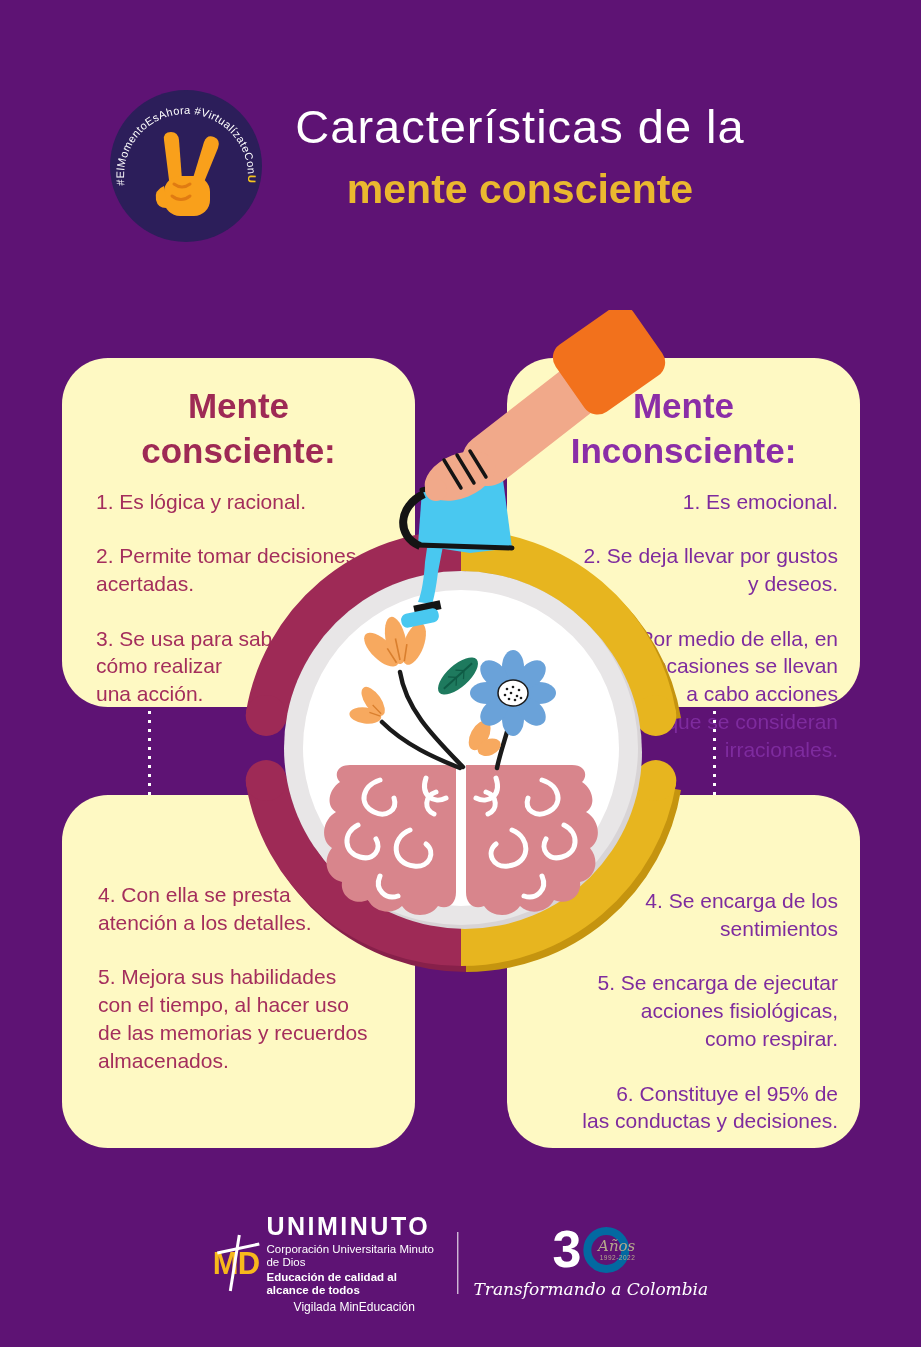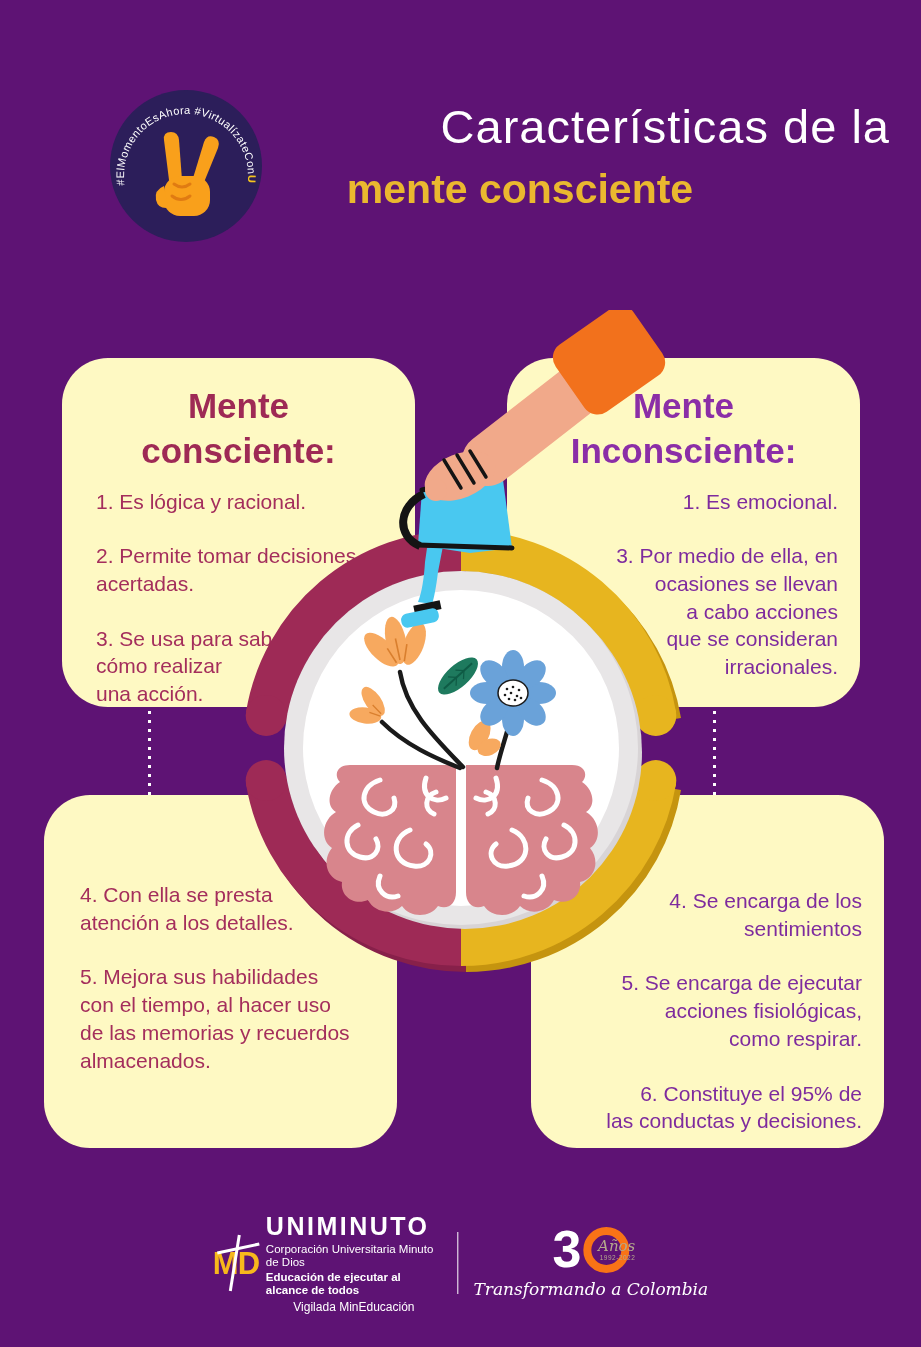--- a/index.html
+++ b/index.html
@@ -5,30 +5,30 @@
   html,body{margin:0;padding:0;}
   .page{
     position:relative; width:921px; height:1347px; overflow:hidden;
     background:#5e1374;
     font-family:"Liberation Sans", sans-serif;
   }
   
   .badge{position:absolute; left:108px; top:88px; width:156px; height:156px;}
   
   .title{position:absolute; left:150px; top:96px; width:740px; text-align:center; line-height:62px;}
-  .title .t1{font-size:47px; font-weight:300; color:#ffffff; letter-spacing:1px;text-align:right;}
+  .title .t1{font-size:47px; font-weight:300; color:#ffffff; letter-spacing:1px;}
   .title .t2{font-size:41px; font-weight:bold; color:#eab82f;}
   .title .t3{font-size:51px; color:#ffffff; font-weight:300;}
   .title .t3 b{color:#eab82f; font-weight:bold;}
   
   .card{position:absolute; background:#fef9c3; border-radius:46px;}
   .card.tl{left:62px;  top:358px; width:353px; height:349px;}
   .card.tr{left:507px; top:358px; width:353px; height:349px;}
-  .card.bl{left:44px;  top:795px; width:353px; height:353px;}
-  .card.br{left:531px; top:795px; width:353px; height:353px;}
+  .card.bl{left:62px;  top:795px; width:353px; height:353px;}
+  .card.br{left:507px; top:795px; width:353px; height:353px;}
   .card-heading{
     margin-top:26px; text-align:center; font-weight:bold; font-size:35px;
     line-height:1.28; white-space:pre-line;
   }
   .maroon .card-heading{color:#9e2a55;}
   .violet .card-heading{color:#8b2ea7;}
   .items{font-size:21px; line-height:1.32;}
   .items .it{white-space:pre-line; margin-bottom:27px;margin-left:14px;}
   .maroon .items{color:#a42e5c;}
   .violet .items{color:#7e2b9e;}
@@ -57,21 +57,21 @@
   .mdmark svg{position:absolute; left:0; top:0;}
   .brandcol{display:flex; flex-direction:column; line-height:1.15;}
   .brandname{font-size:25px; font-weight:bold; letter-spacing:2.5px;}
   .brandline1{font-size:11.5px; margin-top:2px;}
   .brandline2{font-size:11.5px; font-weight:bold; margin-top:2px;}
   .brandline3{font-size:12px; margin-top:3px; text-align:center;}
   .fdivider{width:2px; height:62px; background:#ffffff;}
   .anniv{display:flex; flex-direction:column; align-items:center;}
   .annivrow{display:flex; align-items:flex-start;}
   .three{font-size:52px; font-weight:bold; line-height:44px; color:#ffffff;}
-  .zero{position:relative; width:30px; height:30px; border:8px solid #f97316; border-radius:50%; margin-left:2px;}
+  .zero{position:relative; width:30px; height:30px; border:8px solid #0369a1; border-radius:50%; margin-left:2px;}
   .anos{position:absolute; right:-14px; top:2px; font-family:"DejaVu Serif",serif; font-style:italic; font-size:15px; color:#b5a98c; white-space:nowrap;}
   .years{position:absolute; right:-14px; top:19px; font-size:6.5px; color:#b5a98c; letter-spacing:.5px;}
   .tagline{font-family:"DejaVu Serif",serif; font-style:italic; font-size:17px; margin-top:6px; color:#ffffff; white-space:nowrap;}
 </style>
 </head>
 <body>
 
 <div class="page">
 
   <div class="badge">
@@ -110,20 +110,22 @@
 cómo realizar
 una acción.</div>
     </div>
   </div>
 
   <div class="card tr violet">
     <div class="card-heading">Mente
 Inconsciente:</div>
     <div class="items">
       <div class="it">1. Es emocional.</div>
+      <div class="it">2. Se deja llevar por gustos
+y deseos.</div>
       <div class="it">3. Por medio de ella, en
 ocasiones se llevan
 a cabo acciones
 que se consideran
 irracionales.</div>
     </div>
   </div>
 
   <div class="card bl maroon">
     <div class="items">
@@ -276,21 +278,21 @@
     <div class="mdmark">
       <span class="md">MD</span>
       <svg width="50" height="58" viewBox="0 0 50 58">
         <path d="M 26 1 L 17 57" stroke="#ffffff" stroke-width="3"></path>
         <path d="M 4 19 L 46 10" stroke="#ffffff" stroke-width="3"></path>
       </svg>
     </div>
     <div class="brandcol">
       <div class="brandname">UNIMINUTO</div>
       <div class="brandline1">Corporación Universitaria Minuto de Dios</div>
-      <div class="brandline2">Educación de ejecutar al alcance de todos</div>
+      <div class="brandline2">Educación de calidad al alcance de todos</div>
       <div class="brandline3">Vigilada MinEducación</div>
     </div>
     <div class="fdivider"></div>
     <div class="anniv">
       <div class="annivrow">
         <span class="three">3</span>
         <span class="zero">
           <span class="anos">Años</span>
           <span class="years">1992-2022</span>
         </span>

